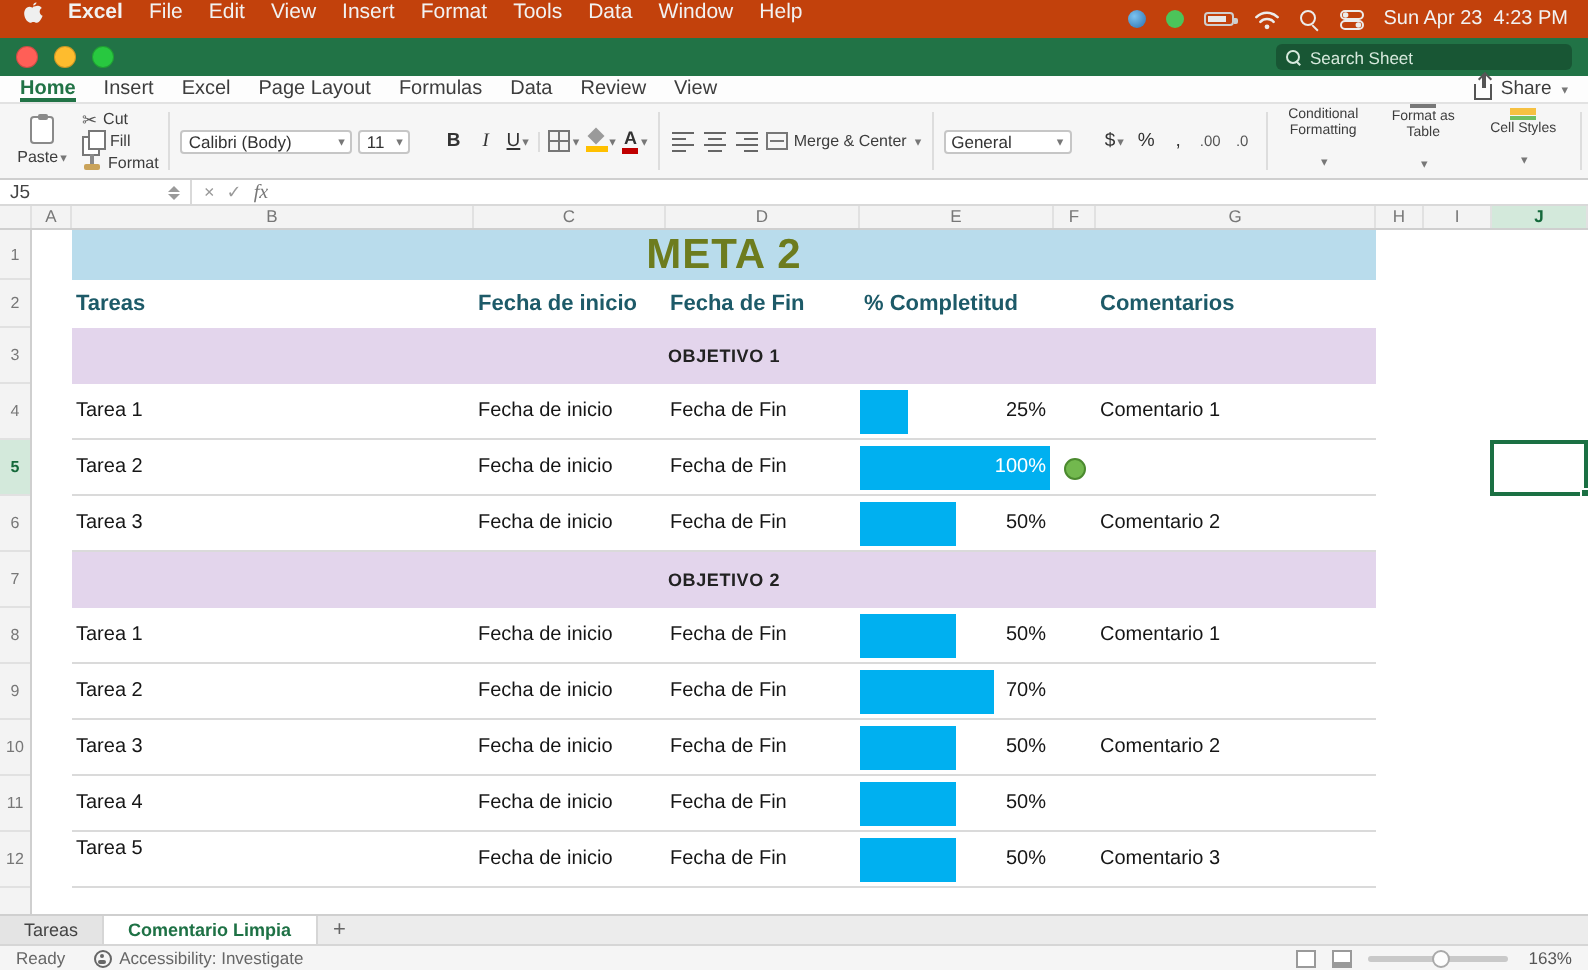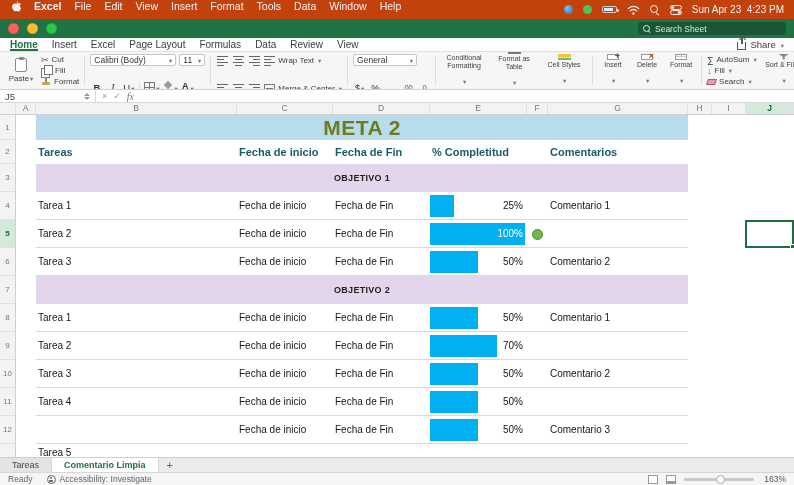--- a/index.html
+++ b/index.html
@@ -43,21 +43,21 @@
   .rtab.active::after{content:"";position:absolute;left:0;right:0;bottom:0;height:2px;background:var(--green)}
   .share{margin-left:auto;display:flex;align-items:center;gap:4px;font-size:9.5px}
   .shicon{width:9px;height:8px;border:1px solid #555;border-top:none;position:relative;margin-top:3px}
   .shicon::before{content:"";position:absolute;left:3px;top:-5px;width:1.5px;height:7px;background:#555}
   .shicon::after{content:"";position:absolute;left:1.4px;top:-5px;width:4px;height:4px;border-left:1.5px solid #555;border-top:1.5px solid #555;transform:rotate(45deg)}
 
   
   .ribbon{height:38px;background:#f6f6f6;border-bottom:1px solid #cfcfcf;display:flex;align-items:center;padding:2px 5px;gap:4px;overflow:hidden;flex:0 0 auto;color:#3d3d3d}
   .vsep{width:1px;align-self:stretch;background:#ddd;margin:2px 1px;flex:0 0 auto}
   .grp{display:flex;align-items:center;gap:4px;height:100%}
-  .grpcol{display:flex;flex-direction:column;justify-content:flex-start;gap:15px;height:100%}
+  .grpcol{display:flex;flex-direction:row;justify-content:center;gap:15px;height:100%}
   .rrow{display:flex;align-items:center;gap:3px}
   .pastebtn{display:flex;flex-direction:column;align-items:center;justify-content:center;gap:2px;width:32px;height:100%}
   .plabel{font-size:8px;display:flex;align-items:center}
   .stack3{display:flex;flex-direction:column;justify-content:center;gap:1px}
   .mini{display:flex;align-items:center;gap:3px;font-size:8px;height:10px;white-space:nowrap}
   .select{height:12px;border:1px solid #c6c6c6;border-radius:2px;background:#fff;display:flex;align-items:center;justify-content:space-between;padding:0 3px;font-size:8.5px;color:#333}
   .selfont{width:86px}.selsize{width:26px}.selnum{width:64px}
   .tbtn{min-width:13px;height:13px;display:inline-flex;align-items:center;justify-content:center;font-size:9.5px;color:#333}
   .tbtn.b{font-weight:bold}
   .tbtn.i{font-style:italic;font-family:"Liberation Serif",serif}
@@ -277,36 +277,20 @@
             <span class="caret"></span>
           </span>
         <span class="tbtn">
             <span class="ic-fontcolor">A</span>
             <span class="caret"></span>
           </span>
       </div>
     </div>
     <div class="vsep"></div>
     <div class="grpcol">
-      <div class="rrow">
-        <span class="tbtn">
-            <span class="ic-al left"></span>
-          </span>
-        <span class="tbtn">
-            <span class="ic-al center"></span>
-          </span>
-        <span class="tbtn">
-            <span class="ic-al right"></span>
-          </span>
-        <span class="lblbtn">
-            <span class="ic-wrap"></span>
-            <span>Wrap Text</span>
-            <span class="caret"></span>
-          </span>
-      </div>
       <div class="rrow">
         <span class="tbtn">
             <span class="ic-al left"></span>
           </span>
         <span class="tbtn">
             <span class="ic-al center"></span>
           </span>
         <span class="tbtn">
             <span class="ic-al right"></span>
           </span>
@@ -481,21 +465,21 @@
         <div class="bar" style="left: 430px; top: 248px; height: 22px; width: 48px;"></div>
         <div class="cell pct" style="left: 430px; width: 93px; top: 245px; height: 28px; line-height: 28px;">50%</div>
         <div class="cell" style="left: 550px; top: 245px; height: 28px; line-height: 28px;">Comentario 2</div>
         <div class="taskline" style="top: 273px; height: 28px;"></div>
         <div class="cell" style="left: 38px; top: 273px; height: 28px; line-height: 28px;">Tarea 4</div>
         <div class="cell" style="left: 239px; top: 273px; height: 28px; line-height: 28px;">Fecha de inicio</div>
         <div class="cell" style="left: 335px; top: 273px; height: 28px; line-height: 28px;">Fecha de Fin</div>
         <div class="bar" style="left: 430px; top: 276px; height: 22px; width: 48px;"></div>
         <div class="cell pct" style="left: 430px; width: 93px; top: 273px; height: 28px; line-height: 28px;">50%</div>
         <div class="taskline" style="top: 301px; height: 28px;"></div>
-        <div class="cell" style="left: 38px; top: 296px; height: 28px; line-height: 28px; margin-top: 28px;">Tarea 5</div>
+        <div class="cell" style="left: 38px; top: 296px; height: 28px; line-height: 28px;">Tarea 5</div>
         <div class="cell" style="left: 239px; top: 301px; height: 28px; line-height: 28px;">Fecha de inicio</div>
         <div class="cell" style="left: 335px; top: 301px; height: 28px; line-height: 28px;">Fecha de Fin</div>
         <div class="bar" style="left: 430px; top: 304px; height: 22px; width: 48px;"></div>
         <div class="cell pct" style="left: 430px; width: 93px; top: 301px; height: 28px; line-height: 28px;">50%</div>
         <div class="cell" style="left: 550px; top: 301px; height: 28px; line-height: 28px;">Comentario 3</div>
         <div class="selbox" style="left: 745px; top: 105px; width: 49px; height: 28px;">
           <div class="fillhandle"></div>
         </div>
       </div>
     <div class="rowhdrs">

